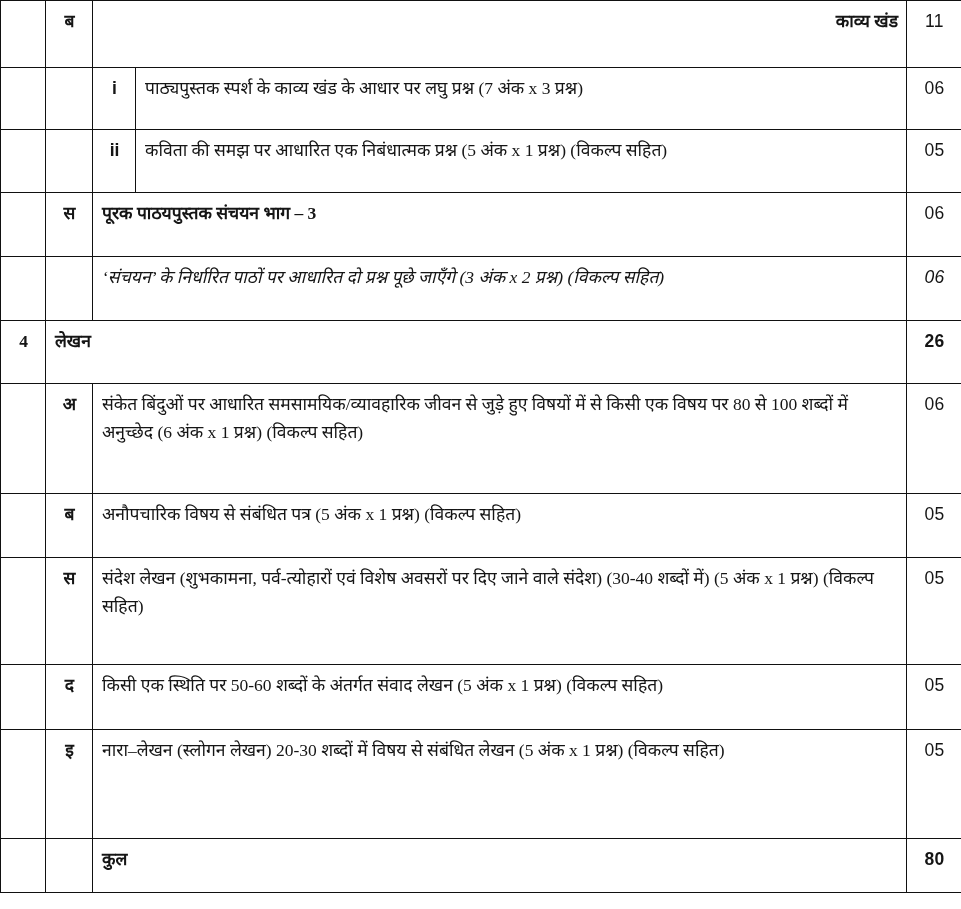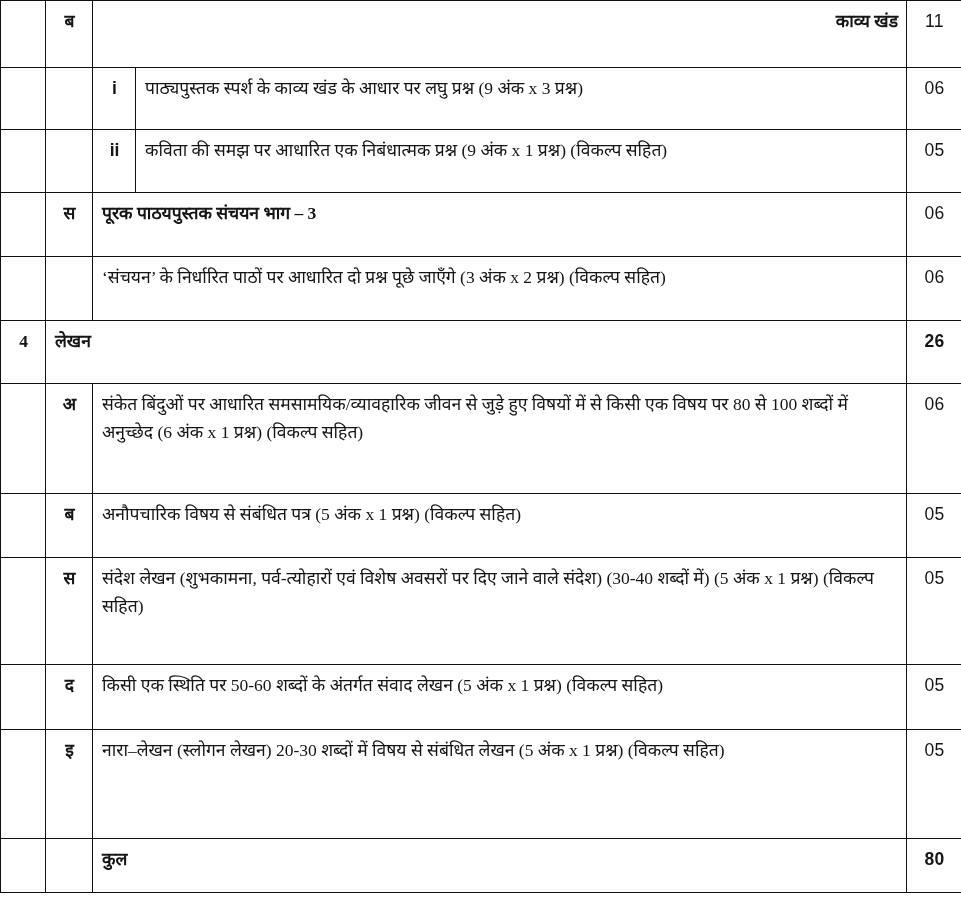--- a/index.html
+++ b/index.html
@@ -87,37 +87,37 @@
       <tr style="height: 67px;">
         <td class="num outer-top"></td>
         <td class="sub outer-top">ब</td>
         <td class="body bold outer-top" colspan="2">काव्य खंड</td>
         <td class="marks outer-top">11</td>
       </tr>
       <tr style="height: 62px;">
         <td class="num"></td>
         <td class="sub"></td>
         <td class="rom">i</td>
-        <td class="body" colspan="1">पाठ्यपुस्तक स्पर्श के काव्य खंड के आधार पर लघु प्रश्न (9 अंक x 3 प्रश्न)</td>
+        <td class="body" colspan="1">पाठ्यपुस्तक स्पर्श के काव्य खंड के आधार पर लघु प्रश्न (7 अंक x 3 प्रश्न)</td>
         <td class="marks">06</td>
       </tr>
       <tr style="height: 63px;">
         <td class="num"></td>
         <td class="sub"></td>
         <td class="rom">ii</td>
-        <td class="body" colspan="1">कविता की समझ पर आधारित एक निबंधात्मक प्रश्न (9 अंक x 1 प्रश्न) (विकल्प सहित)</td>
+        <td class="body" colspan="1">कविता की समझ पर आधारित एक निबंधात्मक प्रश्न (5 अंक x 1 प्रश्न) (विकल्प सहित)</td>
         <td class="marks">05</td>
       </tr>
       <tr style="height: 64px;">
         <td class="num"></td>
         <td class="sub">स</td>
         <td class="body bold" colspan="2">पूरक पाठयपुस्तक संचयन भाग – 3</td>
         <td class="marks">06</td>
       </tr>
-      <tr style="height: 64px;">
+      <tr style="height: 64px; font-style: italic;">
         <td class="num"></td>
         <td class="sub"></td>
         <td class="body" colspan="2">‘संचयन’ के निर्धारित पाठों पर आधारित दो प्रश्न पूछे जाएँगे (3 अंक x 2 प्रश्न) (विकल्प सहित)</td>
         <td class="marks">06</td>
       </tr>
       <tr class="section-top" style="height: 63px;">
         <td class="num">4</td>
         <td class="body bold" colspan="3">लेखन</td>
         <td class="marks bold">26</td>
       </tr>

